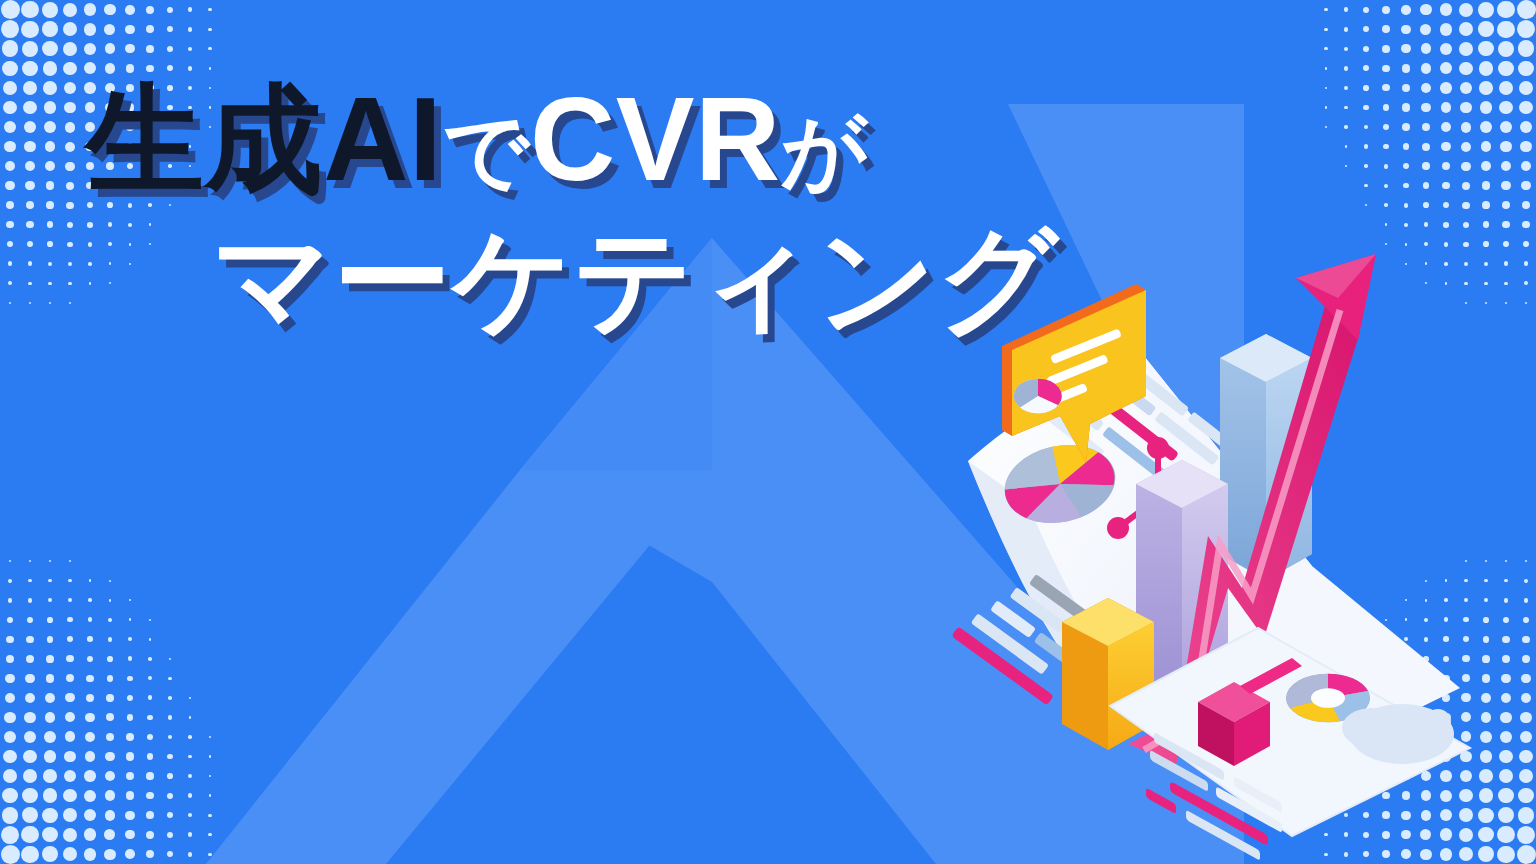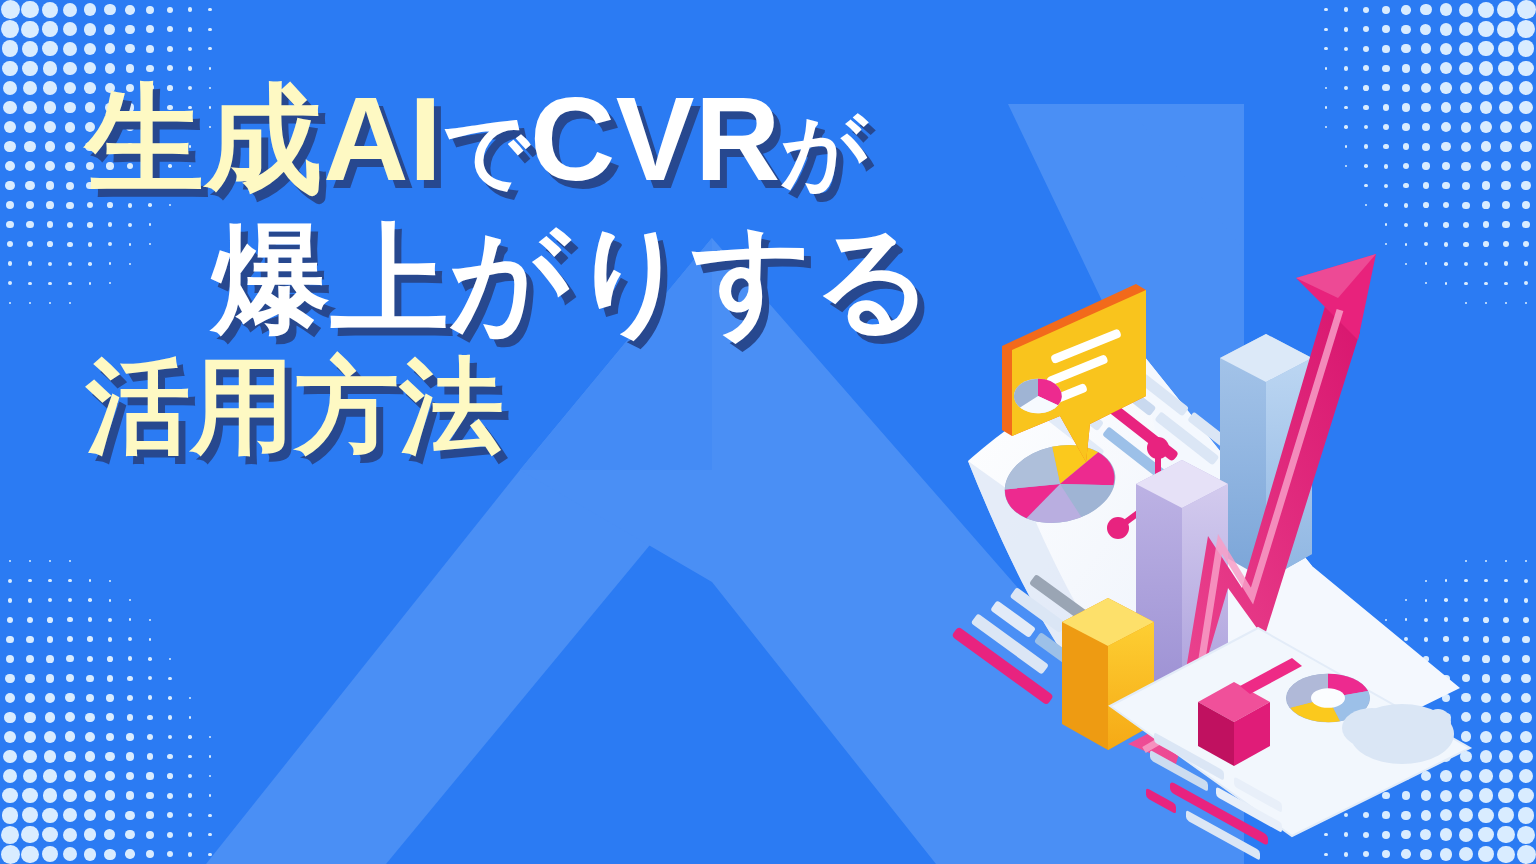--- a/index.html
+++ b/index.html
@@ -23,21 +23,21 @@
     z-index:40;
   }
   .line{
     white-space:nowrap;font-weight:900;letter-spacing:.005em;line-height:1;
   }
   .l1{font-size:118px;margin-left:14px;}
   .l2{font-size:118px;margin-left:140px;margin-top:22px;}
   .l3{font-size:104px;margin-left:14px;margin-top:112px;}
   .l4{font-size:104px;margin-left:14px;margin-top:16px;}
 
-  .yel{color:#fef9c3;text-shadow:7px 8px 0 #27488f;}
+  .yel{color:#0f172a;text-shadow:7px 8px 0 #27488f;}
   .wht{color:#ffffff;text-shadow:7px 8px 0 #27488f;}
   .sm{font-size:.72em;}
 
   
   .illus{position:absolute;left:940px;top:236px;width:560px;height:560px;z-index:30;}
   .illus svg{width:100%;height:100%;display:block;overflow:visible;}
 </style>
 </head>
 <body>
 
@@ -663,27 +663,24 @@
       <i style="left:280.5px;top:410.72727272727275px;width:19px;height:19px;background:#d9ecff"></i>
     </div>
 
   <div class="headline">
 
     <div class="line l1">
       <span class="yel">生成AI</span><span class="wht sm">で</span><span class="wht">CVR</span><span class="wht sm">が</span>
     </div>
 
     <div class="line l2">
-      <span class="wht">爆上がりする</span>
+      <span class="wht">マーケティング</span>
     </div>
 
 
-    <div class="line l4">
-      <span class="yel">活用方法</span>
-    </div>
 
   </div>
 
   <div class="illus">
     <svg viewBox="0 0 560 560">
       <defs>
         <linearGradient id="gPaper" x1="0" y1="0" x2="1" y2="1">
           <stop offset="0" stop-color="#ffffff"></stop>
             <stop offset="1" stop-color="#e7eefa"></stop>
         </linearGradient>

